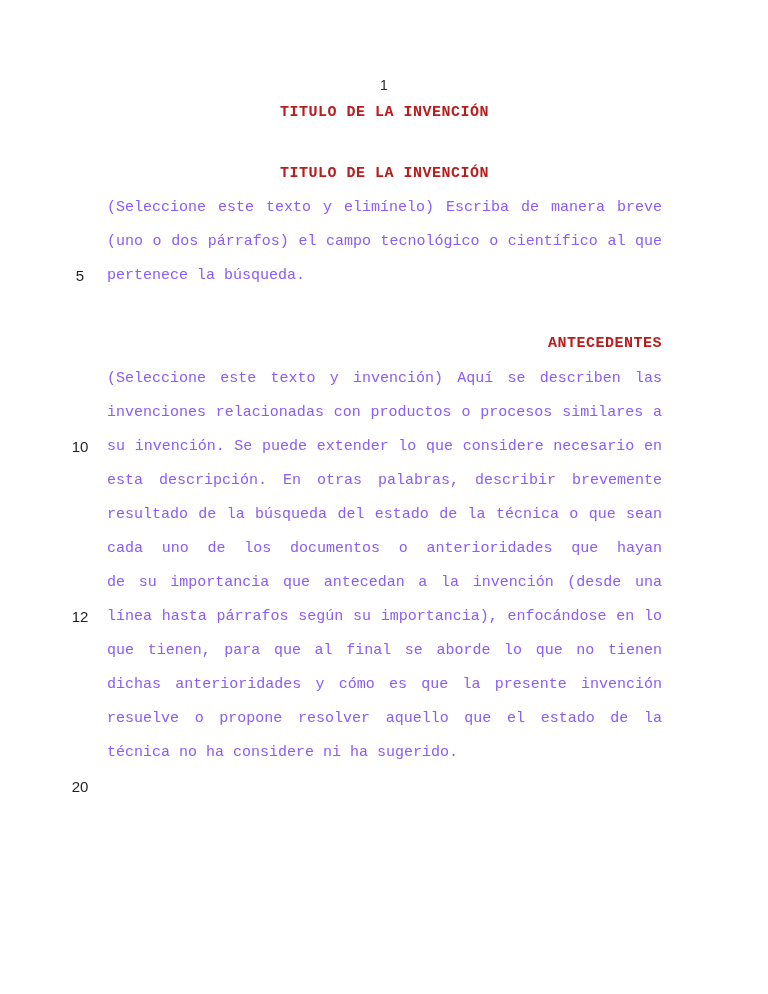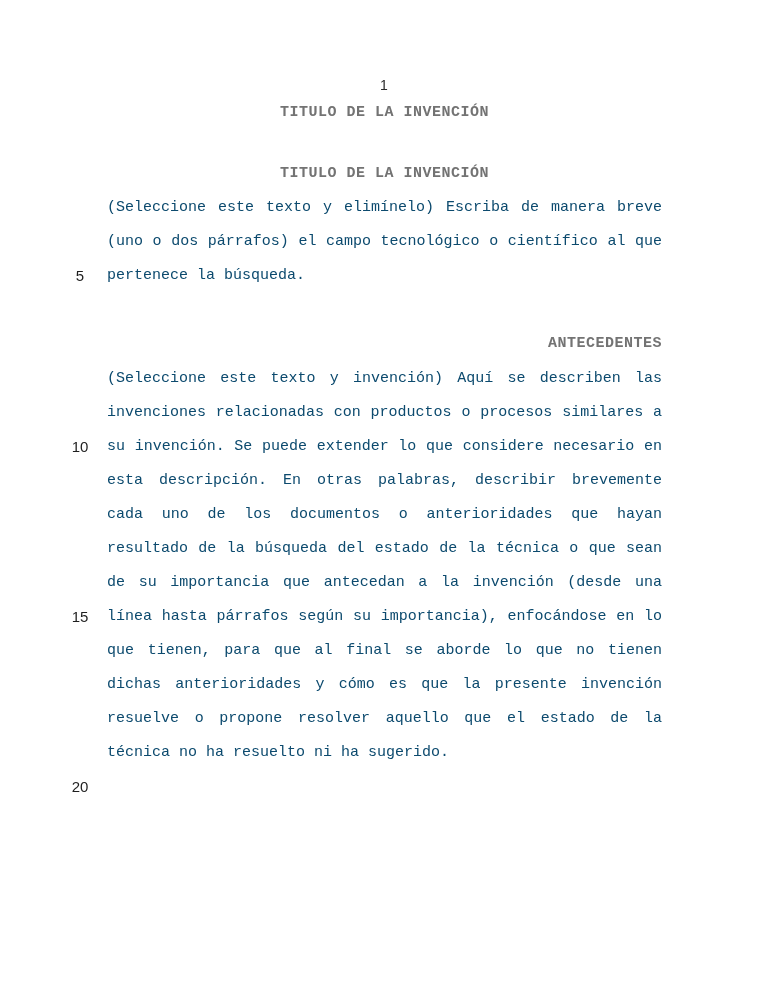--- a/index.html
+++ b/index.html
@@ -36,21 +36,21 @@
     width: 768px;
   }
   .doc-title,
   .section-heading {
     margin-left: 107px;
     width: 555px;
     height: 34px;
     line-height: 34px;
     text-align: center;
     font-weight: bold;
-    color: #737373;
+    color: #b91c1c;
     letter-spacing: 0.5px;
   }
   .section-heading.campo { margin-top: 27px; }
   .section-heading.antecedentes { margin-top: 34px; text-align: right; }
   .row {
     position: relative;
     height: 34px;
   }
   .row.first-of-antecedentes { margin-top: 1px; }
   .linenum {
@@ -67,21 +67,21 @@
   }
   .linetext {
     display: block;
     margin-left: 107px;
     width: 555px;
     height: 34px;
     line-height: 34px;
     white-space: nowrap;
     text-align: justify;
     text-align-last: justify;
-    color: #0c4a6e;
+    color: #8b5cf6;
   }
   .linetext.plain {
     text-align: left;
     text-align-last: auto;
   }
 </style>
 </head>
 <body>
 
 <div class="page">
@@ -120,49 +120,49 @@
     <div class="row">
       <span class="linenum">10</span>
       <span class="linetext">su invención. Se puede extender lo que considere necesario en</span>
     </div>
     <div class="row">
       <span class="linenum"></span>
       <span class="linetext">esta descripción. En otras palabras, describir brevemente</span>
     </div>
     <div class="row">
       <span class="linenum"></span>
-      <span class="linetext">cada uno de los documentos o anterioridades que hayan</span>
+      <span class="linetext">resultado de la búsqueda del estado de la técnica o que sean</span>
     </div>
     <div class="row">
       <span class="linenum"></span>
-      <span class="linetext">resultado de la búsqueda del estado de la técnica o que sean</span>
+      <span class="linetext">cada uno de los documentos o anterioridades que hayan</span>
     </div>
     <div class="row">
       <span class="linenum"></span>
       <span class="linetext">de su importancia que antecedan a la invención (desde una</span>
     </div>
     <div class="row">
-      <span class="linenum">15</span>
+      <span class="linenum">12</span>
       <span class="linetext">línea hasta párrafos según su importancia), enfocándose en lo</span>
     </div>
     <div class="row">
       <span class="linenum"></span>
       <span class="linetext">que tienen, para que al final se aborde lo que no tienen</span>
     </div>
     <div class="row">
       <span class="linenum"></span>
       <span class="linetext">dichas anterioridades y cómo es que la presente invención</span>
     </div>
     <div class="row">
       <span class="linenum"></span>
       <span class="linetext">resuelve o propone resolver aquello que el estado de la</span>
     </div>
     <div class="row">
       <span class="linenum"></span>
-      <span class="linetext plain">técnica no ha resuelto ni ha sugerido.</span>
+      <span class="linetext plain">técnica no ha considere ni ha sugerido.</span>
     </div>
 
     <div class="row">
       <span class="linenum">20</span>
       <span class="linetext plain"></span>
     </div>
 
   </div>
 </div>
 

